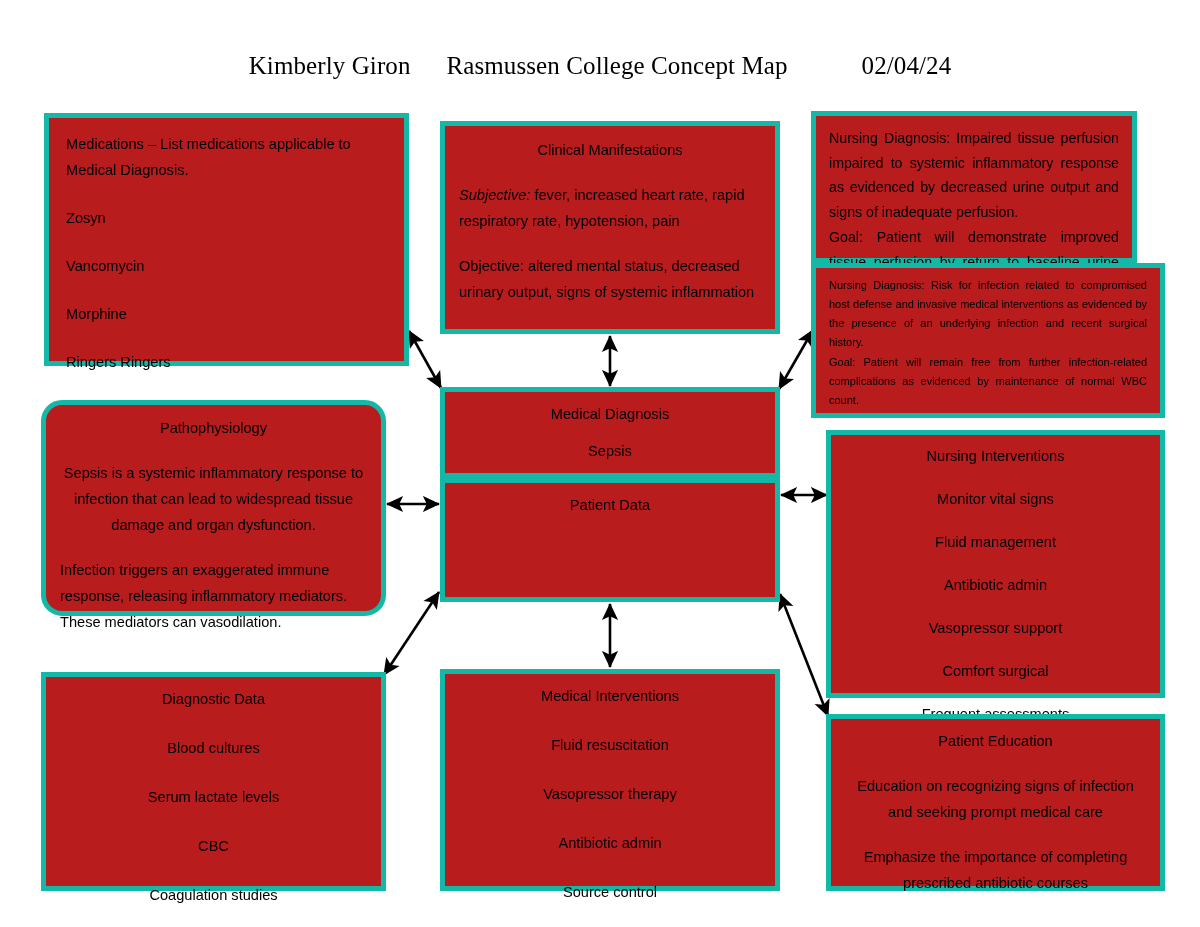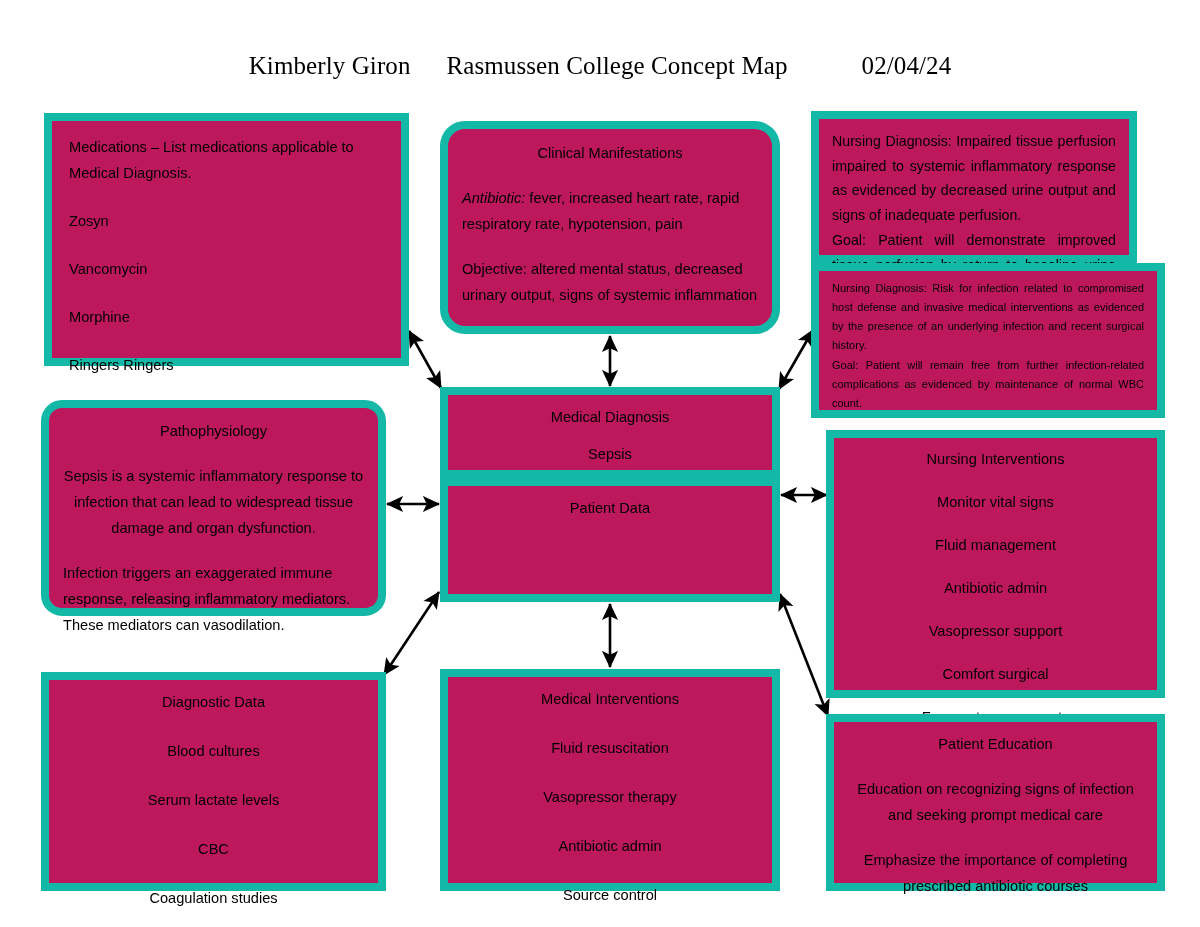--- a/index.html
+++ b/index.html
@@ -34,22 +34,22 @@
     white-space: nowrap;
   }
   .header-row .h-name   { margin-right: 36px; }
   .header-row .h-title  { margin-right: 74px; }
   .header-row .h-date   { }
 
   
   .box {
     position: absolute;
     box-sizing: border-box;
-    border: 8px solid #14b8a6;
-    background: #be185d;
+    border: 5px solid #14b8a6;
+    background: #b91c1c;
     font-size: 14.6px;
     line-height: 1.78;
     padding: 10px 13px;
   }
   .box .title {
     text-align: center;
     margin-bottom: 4px;
   }
   .box p {
     margin: 0;
@@ -64,21 +64,21 @@
 
   
   .stack { text-align: center; }
   .stack .line { margin-top: 17px; }
 
   
   #box-medications       { left: 44px;  top: 113px; width: 365px;  height: 253px; padding: 14px 17px; }
   #box-medications .line { margin-top: 22px; }
   #box-medications .hang { margin-top: 0; }
 
-  #box-clinical          { left: 440px; top: 121px; width: 340px;  height: 213px; padding: 12px 14px; border-radius: 25px; }
+  #box-clinical          { left: 440px; top: 121px; width: 340px;  height: 213px; padding: 12px 14px; }
 
   #box-nd1               { left: 811px; top: 111px; width: 326px;  height: 152px; padding: 10px 13px; line-height: 1.74; font-size: 14.2px; }
   #box-nd2               { left: 811px; top: 263px; width: 354px;  height: 155px; padding: 8px 13px;  line-height: 1.74; font-size: 11px; }
 
   #box-diagnosis         { left: 440px; top: 387px; width: 340px;  height: 91px;  padding: 10px 12px; }
   #box-patientdata       { left: 440px; top: 478px; width: 340px;  height: 124px; padding: 10px 12px; }
 
   #box-patho             { left: 41px;  top: 400px; width: 345px;  height: 216px; padding: 11px 14px; border-radius: 21px; }
 
   #box-nursing-int       { left: 826px; top: 430px; width: 339px;  height: 268px; padding: 9px 12px; }
@@ -143,21 +143,21 @@
     <p class="hang">Medications – List medications applicable to</p>
     <p class="hang">Medical Diagnosis.</p>
     <p class="line">Zosyn</p>
     <p class="line">Vancomycin</p>
     <p class="line">Morphine</p>
     <p class="line">Ringers Ringers</p>
   </div>
 
   <div class="box" id="box-clinical">
     <div class="title">Clinical Manifestations</div>
-    <p class="lft gap"><span class="ital">Antibiotic:</span><span> fever, increased heart rate, rapid respiratory rate, hypotension, pain</span></p>
+    <p class="lft gap"><span class="ital">Subjective:</span><span> fever, increased heart rate, rapid respiratory rate, hypotension, pain</span></p>
     <p class="lft gap"><span>Objective:</span><span> altered mental status, decreased urinary output, signs of systemic inflammation</span></p>
   </div>
 
   <div class="box" id="box-nd1">
     <p class="just">Nursing Diagnosis: Impaired tissue perfusion impaired to systemic inflammatory response as evidenced by decreased urine output and signs of inadequate perfusion.</p>
     <p class="just">Goal: Patient will demonstrate improved tissue perfusion by return to baseline urine output.</p>
   </div>
 
   <div class="box" id="box-nd2">
     <p class="just">Nursing Diagnosis: Risk for infection related to compromised host defense and invasive medical interventions as evidenced by the presence of an underlying infection and recent surgical history.</p>

